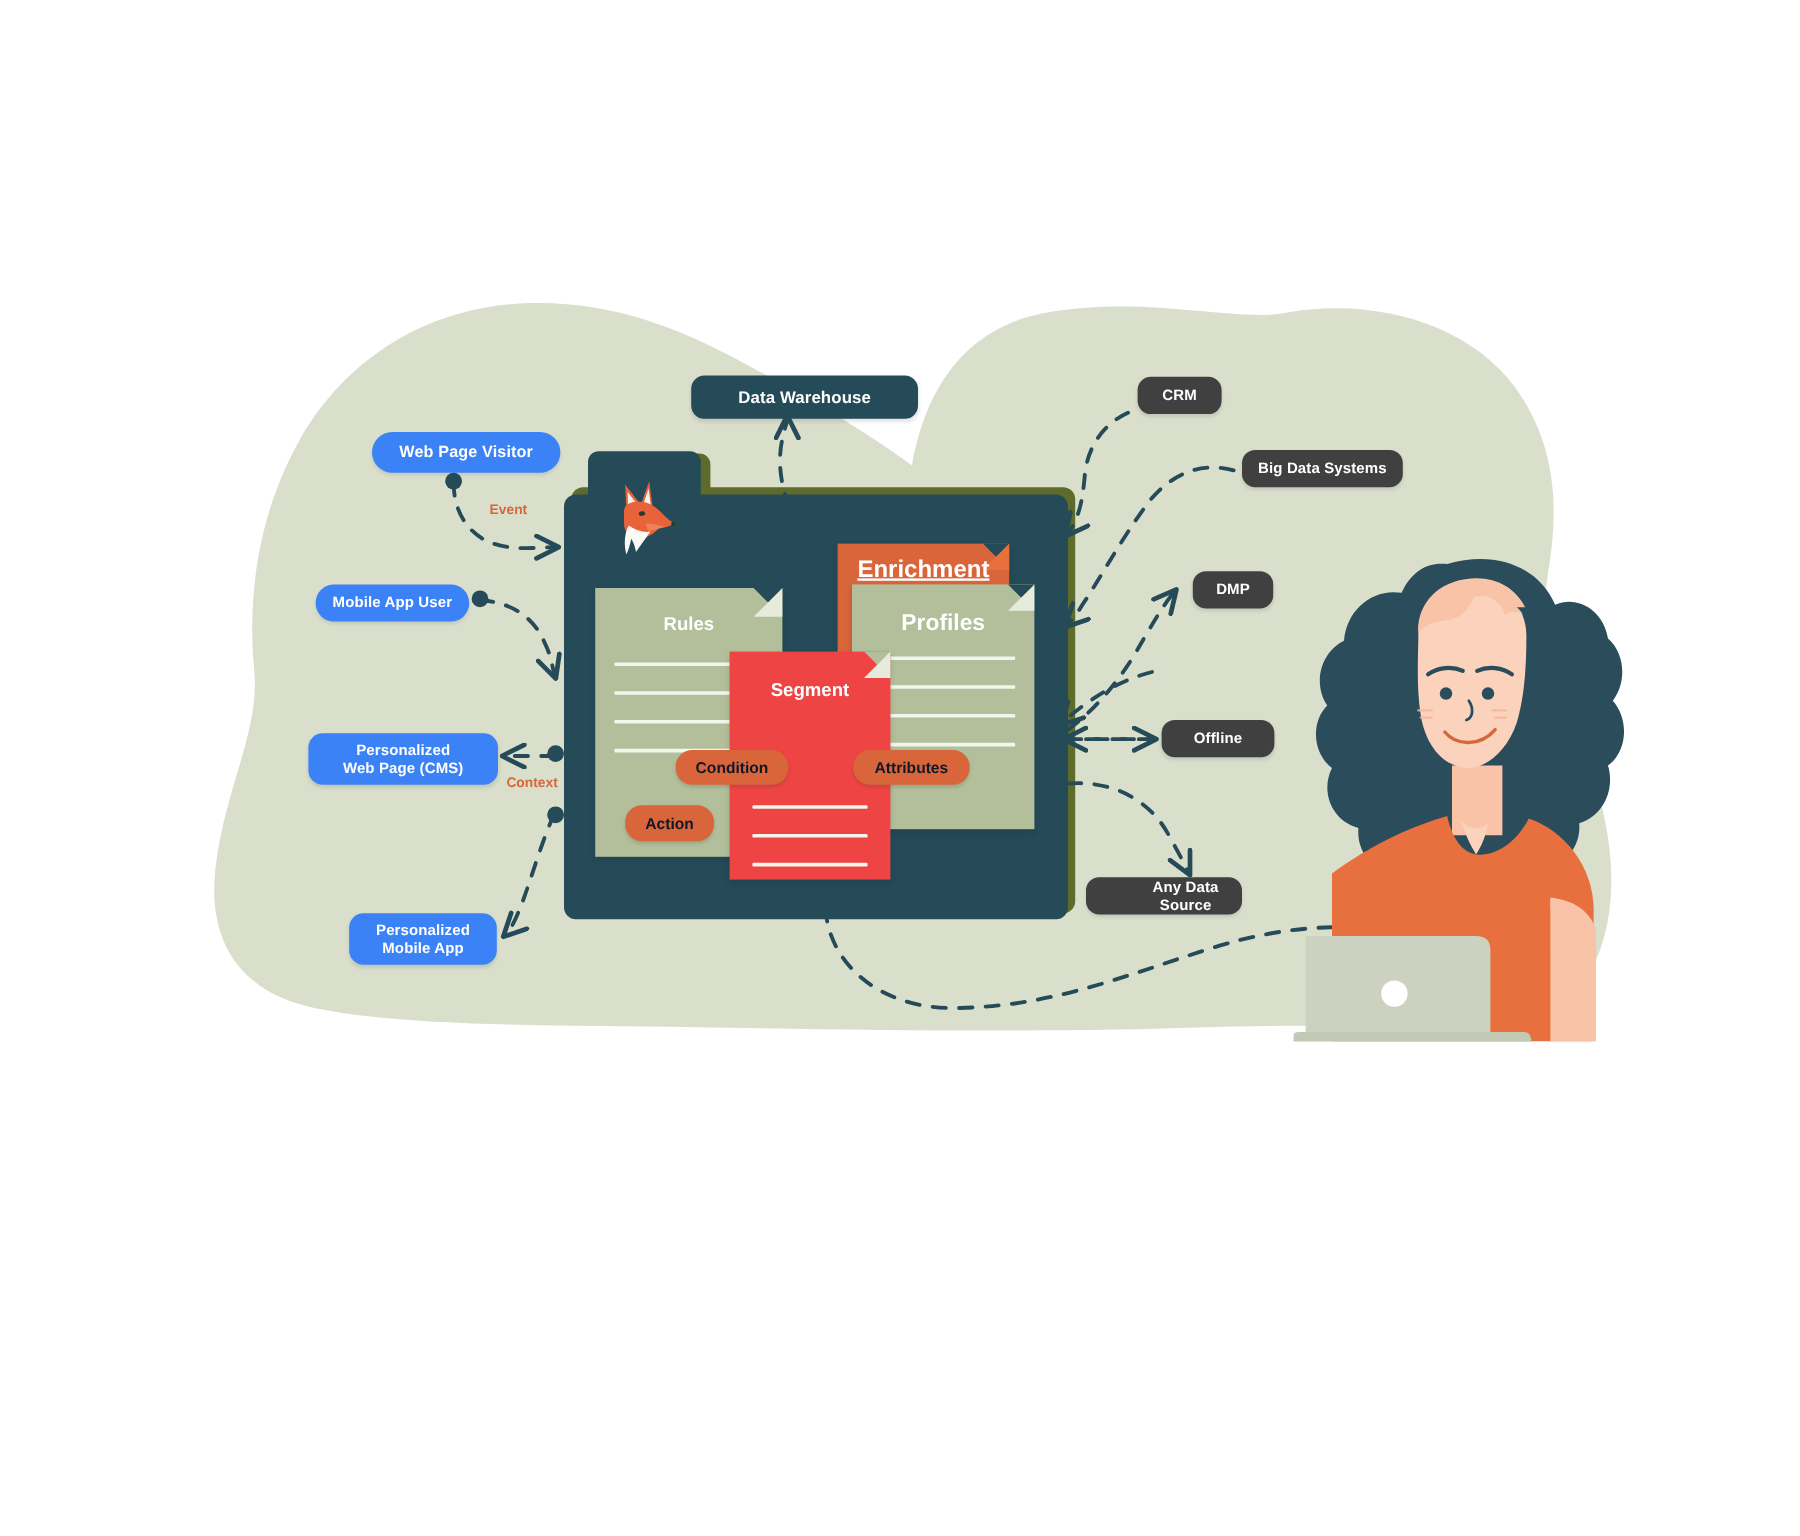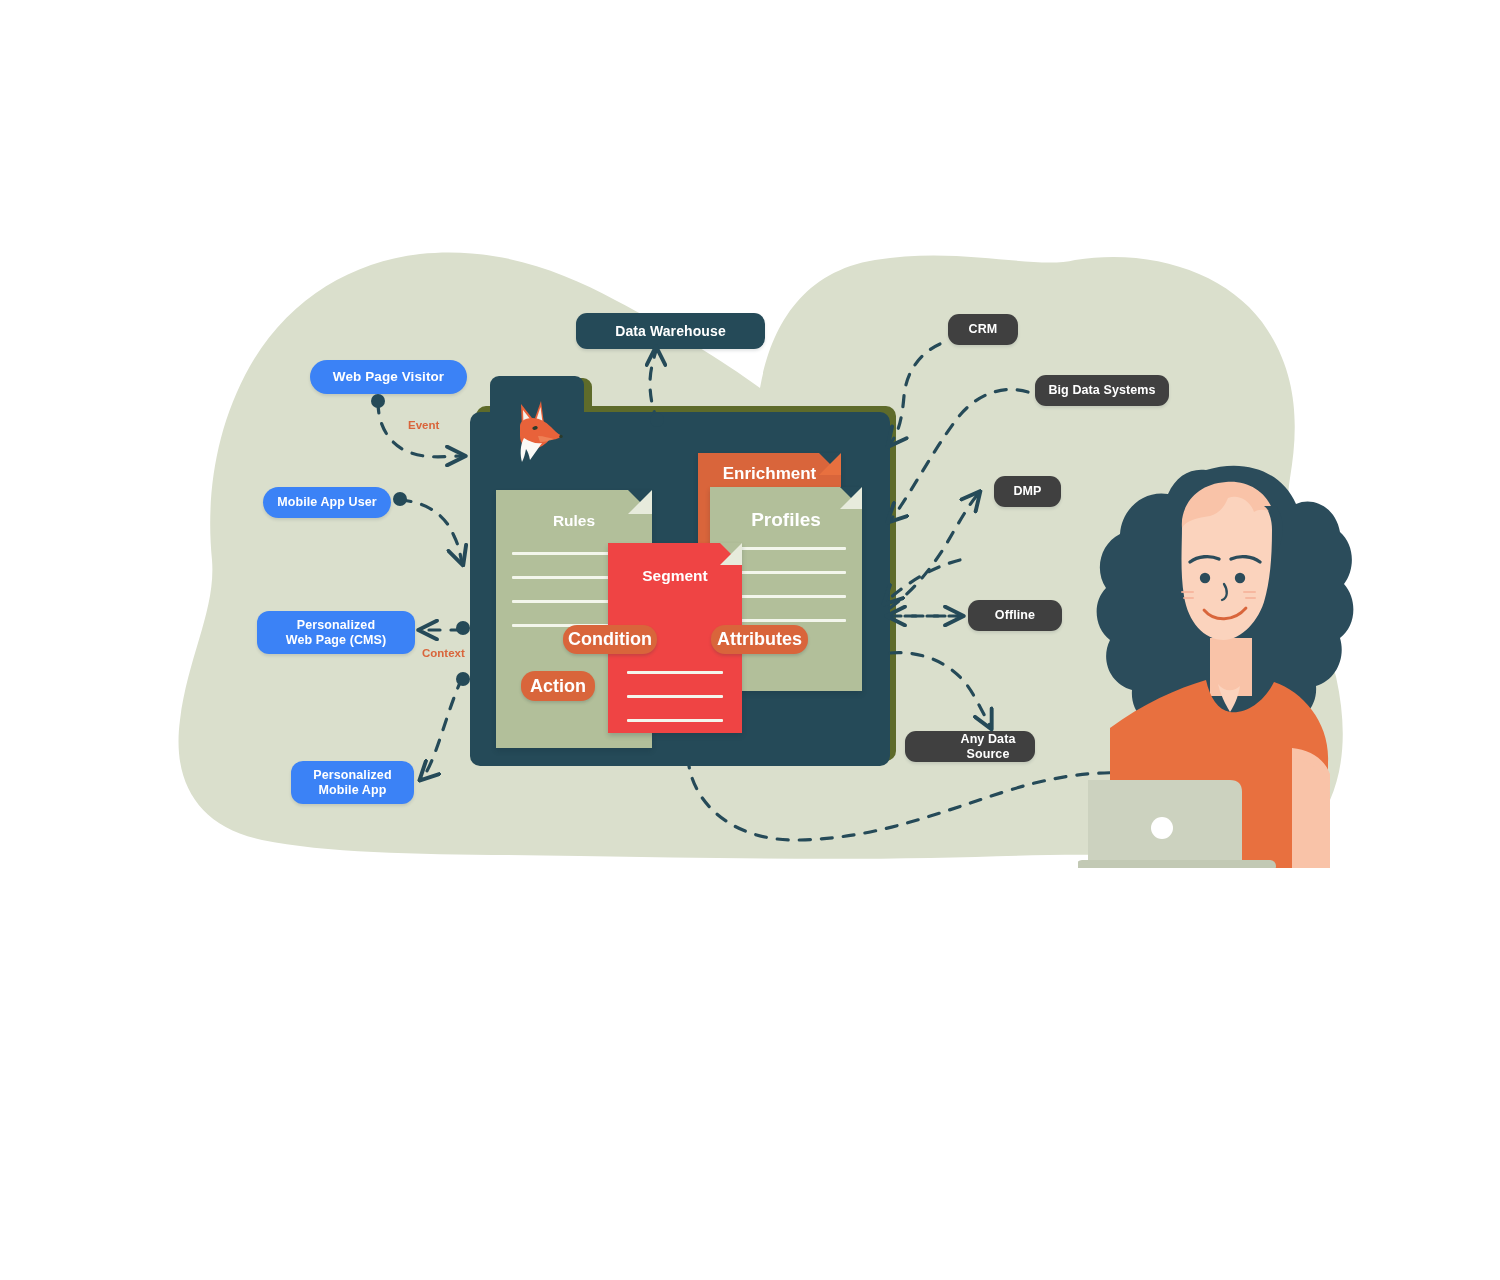--- a/index.html
+++ b/index.html
@@ -99,21 +99,21 @@
     margin: 0 auto;
     border-radius: 1px;
   }
   .fold {
     position: absolute;
     width: 0; height: 0;
   }
 
   
   #doc-rules {
-    left: 496px; top: 490px; width: 156px; height: 258px;
+    left: 496px; top: 490px; width: 156px; height: 224px;
     background: #b2bf9a;
   }
   #doc-rules .title { top: 22px; font-size: 15.5px; }
   #doc-rules .lines { top: 62px; }
   #doc-rules .ln { width: 124px; margin-bottom: 21px; }
   #fold-rules {
     right: 0; top: 0;
     border-left: 24px solid transparent;
     border-top: 24px solid #254a58;
   }
@@ -121,21 +121,21 @@
     right: 0; top: 0;
     border-left: 24px solid transparent;
     border-bottom: 24px solid #e7ebdc;
   }
 
   
   #doc-enrich {
     left: 698px; top: 453px; width: 143px; height: 112px;
     background: #d9653b;
   }
-  #doc-enrich .title { top: 11px; font-size: 17px; }
+  #doc-enrich .title { top: 11px; font-size: 20px; text-decoration: underline; }
   #fold-enrich-a {
     right: 0; top: 0;
     border-left: 22px solid transparent;
     border-top: 22px solid #254a58;
   }
   #fold-enrich-b {
     right: 0; top: 0;
     border-left: 22px solid transparent;
     border-bottom: 22px solid #e8703f;
   }
@@ -175,21 +175,21 @@
   #fold-seg-b {
     right: 0; top: 0;
     border-left: 22px solid transparent;
     border-bottom: 22px solid #e7ebdc;
   }
 
   
   .inner-pill {
     position: absolute;
     display: flex; align-items: center; justify-content: center;
-    color: #ffffff; font-weight: bold; font-size: 18px;
+    color: #0f172a; font-weight: bold; font-size: 13px;
     background: #d9653b;
     border-radius: 14px;
     box-shadow: 0 2px 3px rgba(40,55,60,.18);
     white-space: nowrap;
   }
 
   
   .edge-label {
     position: absolute;
     color: #d9653b;

